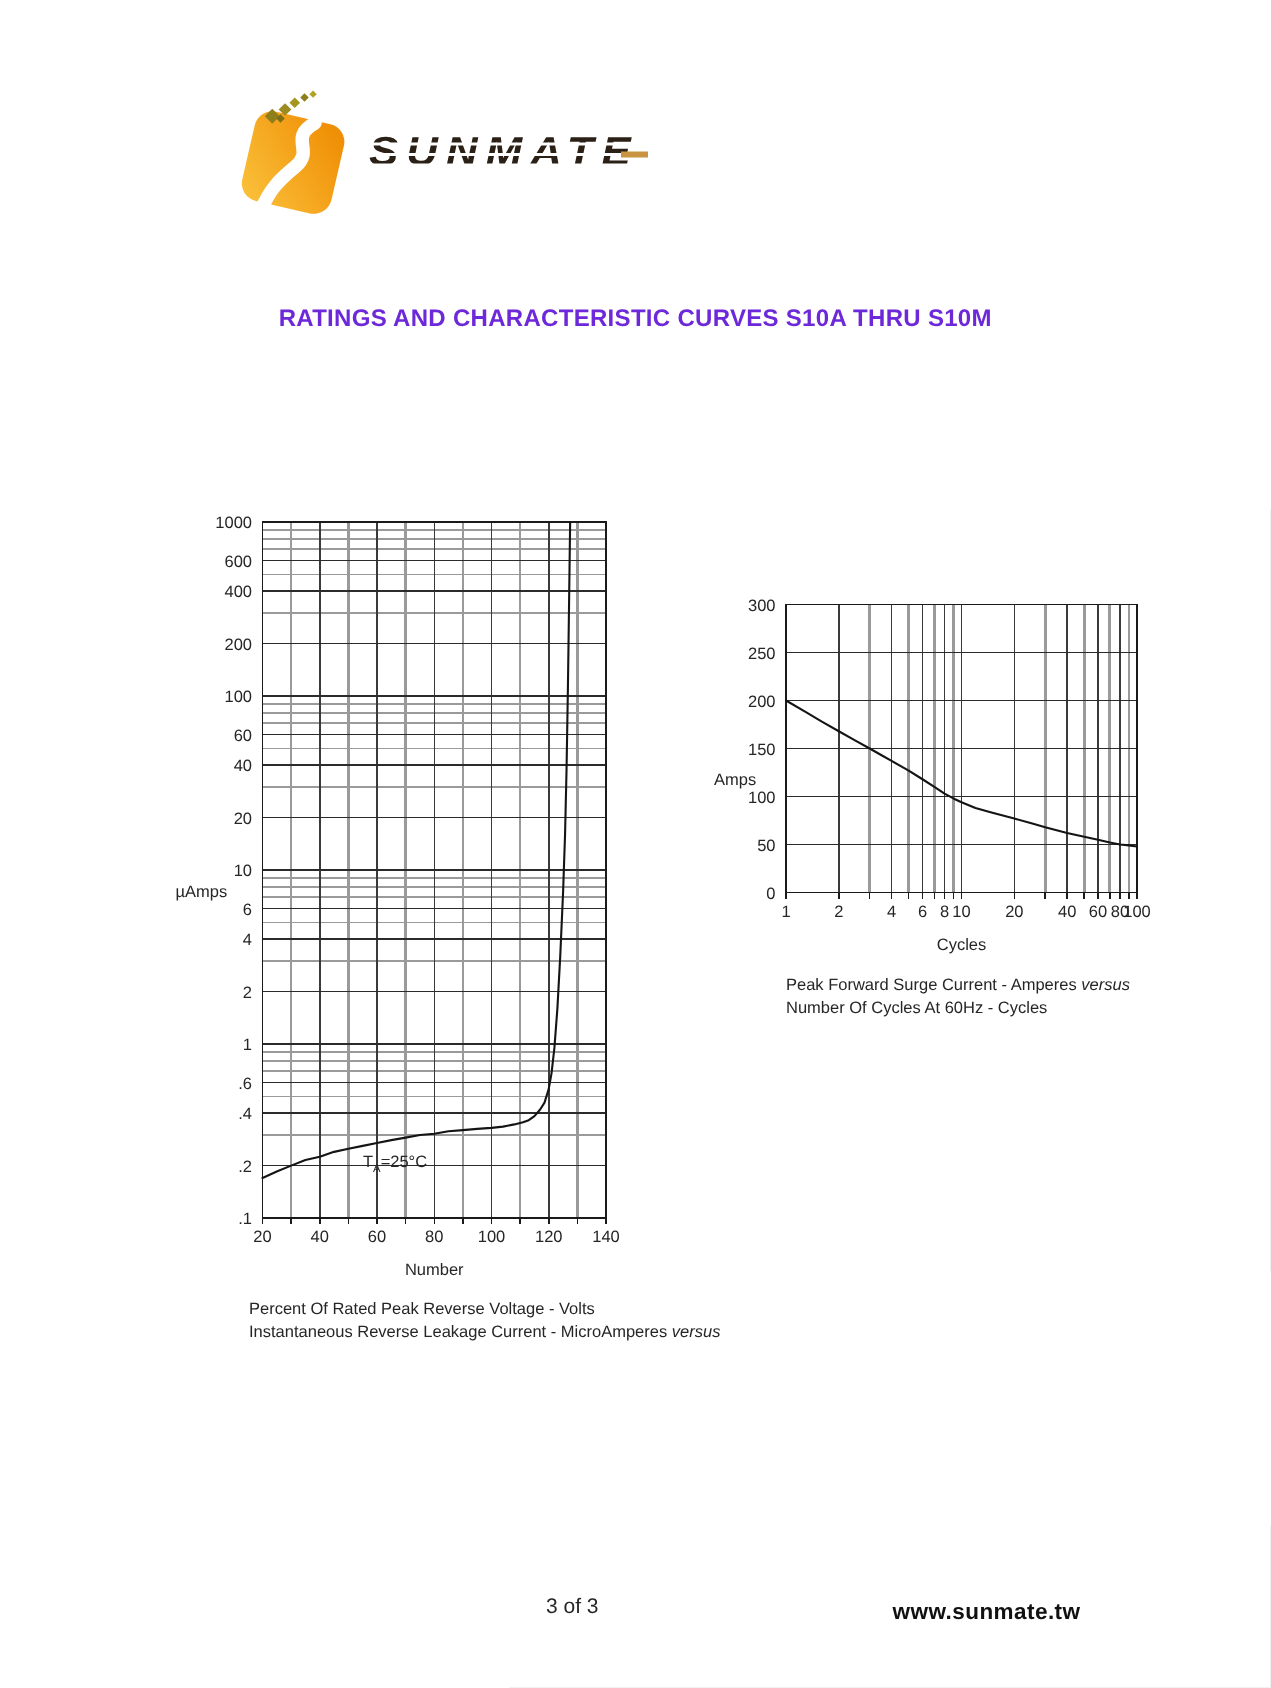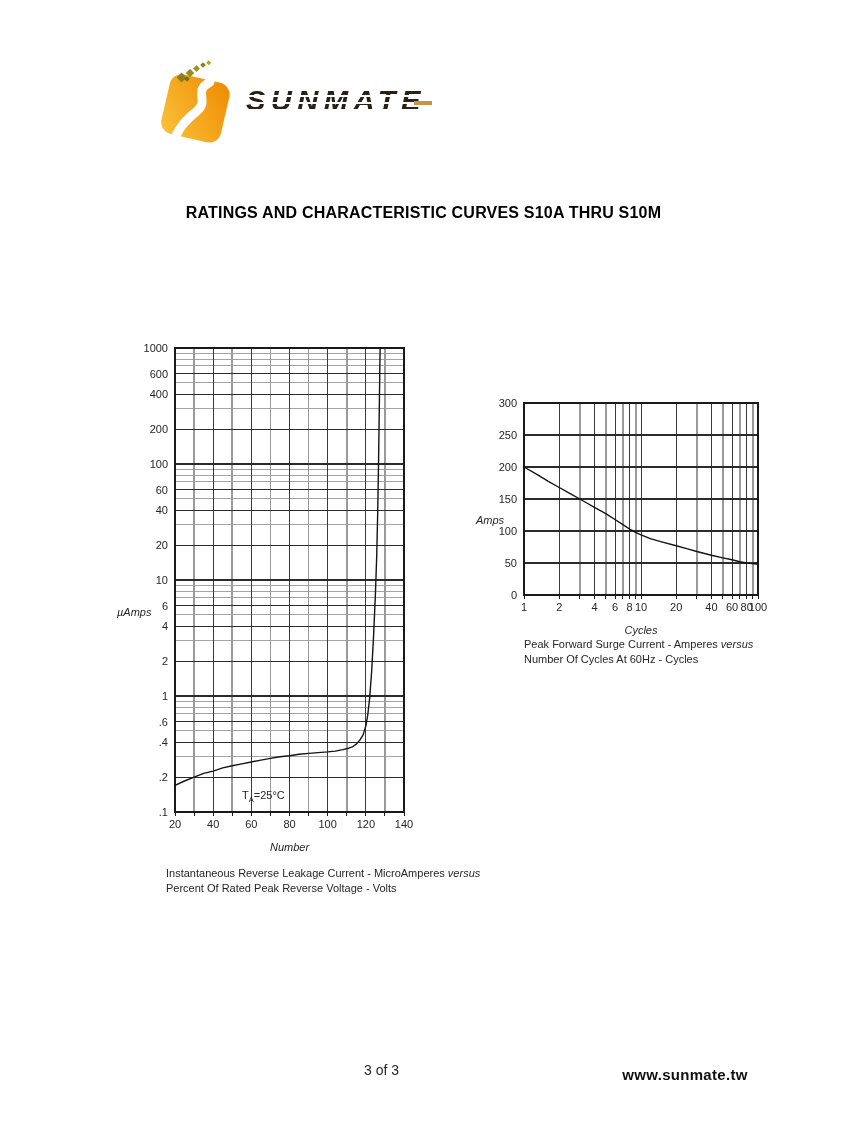--- a/index.html
+++ b/index.html
@@ -15,39 +15,39 @@
   .wordmark{position:absolute; left:96px; top:28px; width:200px; height:36px;}
   .wordmark-text{
     font-weight:bold; font-style:italic; font-size:27px; letter-spacing:5px;
     color:#2a2016; white-space:nowrap; transform:scaleX(1.08); transform-origin:left;
   }
   .wm-stripe{position:absolute; left:0; width:196px; height:2.2px; background:#ffffff;}
   .wm-gold{position:absolute; right:14px; top:15px; width:18px; height:4px; background:#c89442;}
   
   .doc-title{
     left:0; top:204px; width:847px; text-align:center;
-    font-weight:bold; font-size:16px; color:#000000; letter-spacing:.2px;
+    font-weight:bold; font-size:16px; color:#6d28d9; letter-spacing:.2px;
   }
   
   .fig-head{font-size:11px; color:#262626; line-height:15px;}
   .fig4-head{left:173px; top:300px;}
   .fig5-head{left:525px; top:362px;}
   .caption{font-size:11px; color:#262626; line-height:15px;}
   .fig4-caption{left:166px; top:866px;}
-  .fig5-caption{left:524px; top:637px;}
-  .axis-title{font-size:11px; color:#262626;font-style:italic;}
+  .fig5-caption{left:524px; top:650px;}
+  .axis-title{font-size:11px; color:#262626;}
   .volts-label{left:175px; top:841px; width:229px; text-align:center;}
-  .uamps-label{left:117px; top:606px;}
+  .uamps-label{left:117px; top:589px;}
   .amps-label{left:476px; top:514px;}
   .cycles-label{left:524px; top:624px; width:234px; text-align:center;}
-  .annot{left:242px; top:769px; font-size:11px; color:#262626;margin-top:20px;}
+  .annot{left:242px; top:769px; font-size:11px; color:#262626;}
   .annot sub{font-size:7.5px;}
   
   .page-num{left:364px; top:1062px; font-size:14px; color:#262626;}
-  .website{left:595px; top:1066px; width:180px; text-align:center;
+  .website{left:595px; top:1066px; width:180px; text-align:left;
            font-size:15px; font-weight:bold; color:#111; letter-spacing:.3px;}
   svg{display:block;}
 </style>
 </head>
 <body>
 
 <div class="page">
 
   <div class="abs logo">
     <svg class="logo-icon" width="92" height="88" viewBox="0 0 92 88">
@@ -174,22 +174,22 @@
       <line x1="75" y1="482" x2="304" y2="482" stroke="#2b2b2b" stroke-width="1.05" shape-rendering="crispEdges"></line>
       <text x="68" y="486" text-anchor="end" font-size="11" fill="#262626">.1</text>
       <rect x="75" y="18" width="229" height="464" fill="none" stroke="#1a1a1a" stroke-width="1.3" shape-rendering="crispEdges"></rect>
       <path d="M75.0 455.3 L84.5 451.0 L94.1 447.1 L103.6 443.4 L113.2 441.1 L122.7 437.9 L132.3 435.8 L141.8 433.9 L151.3 432.0 L160.9 430.1 L170.4 428.4 L180.0 426.7 L189.5 425.8 L199.0 424.2 L208.6 423.4 L218.1 422.6 L227.7 421.9 L235.3 421.1 L242.9 419.6 L248.7 418.2 L252.5 416.8 L256.3 414.1 L260.1 409.7 L263.0 405.1 L265.8 396.1 L267.7 385.4 L269.6 368.6 L271.6 342.3 L273.5 307.4 L275.4 264.5 L276.7 226.3 L277.7 182.7 L278.6 129.2 L279.4 70.9 L280.1 18.0" fill="none" stroke="#141414" stroke-width="1.4" stroke-linejoin="round" stroke-linecap="round"></path>
     </svg>
   <div class="abs axis-title uamps-label">µAmps</div>
   <div class="abs axis-title volts-label">Number</div>
   <div class="abs annot"><span>T</span><sub>A</sub><span>=25°C</span></div>
 
   <div class="abs caption fig4-caption">
+    <div>Percent Of Rated Peak Reverse Voltage - Volts</div>
     <div><span>Instantaneous Reverse Leakage Current - MicroAmperes </span><i>versus</i></div>
-    <div>Percent Of Rated Peak Reverse Voltage - Volts</div>
   </div>
 
 
   <svg id="fig5-svg" class="abs" style="left:460px; top:395px;" width="340" height="230">
       <line x1="119.8231868022005" y1="8" x2="119.8231868022005" y2="200" stroke="#9a9a9a" stroke-width="1.8" shape-rendering="crispEdges"></line>
       <line x1="145.77949050731422" y1="8" x2="145.77949050731422" y2="200" stroke="#9a9a9a" stroke-width="1.8" shape-rendering="crispEdges"></line>
       <line x1="162.87647068166805" y1="8" x2="162.87647068166805" y2="200" stroke="#9a9a9a" stroke-width="1.8" shape-rendering="crispEdges"></line>
       <line x1="175.646373604401" y1="8" x2="175.646373604401" y2="200" stroke="#9a9a9a" stroke-width="1.8" shape-rendering="crispEdges"></line>
       <line x1="236.8231868022005" y1="8" x2="236.8231868022005" y2="200" stroke="#9a9a9a" stroke-width="1.8" shape-rendering="crispEdges"></line>
       <line x1="262.7794905073142" y1="8" x2="262.7794905073142" y2="200" stroke="#9a9a9a" stroke-width="1.8" shape-rendering="crispEdges"></line>

